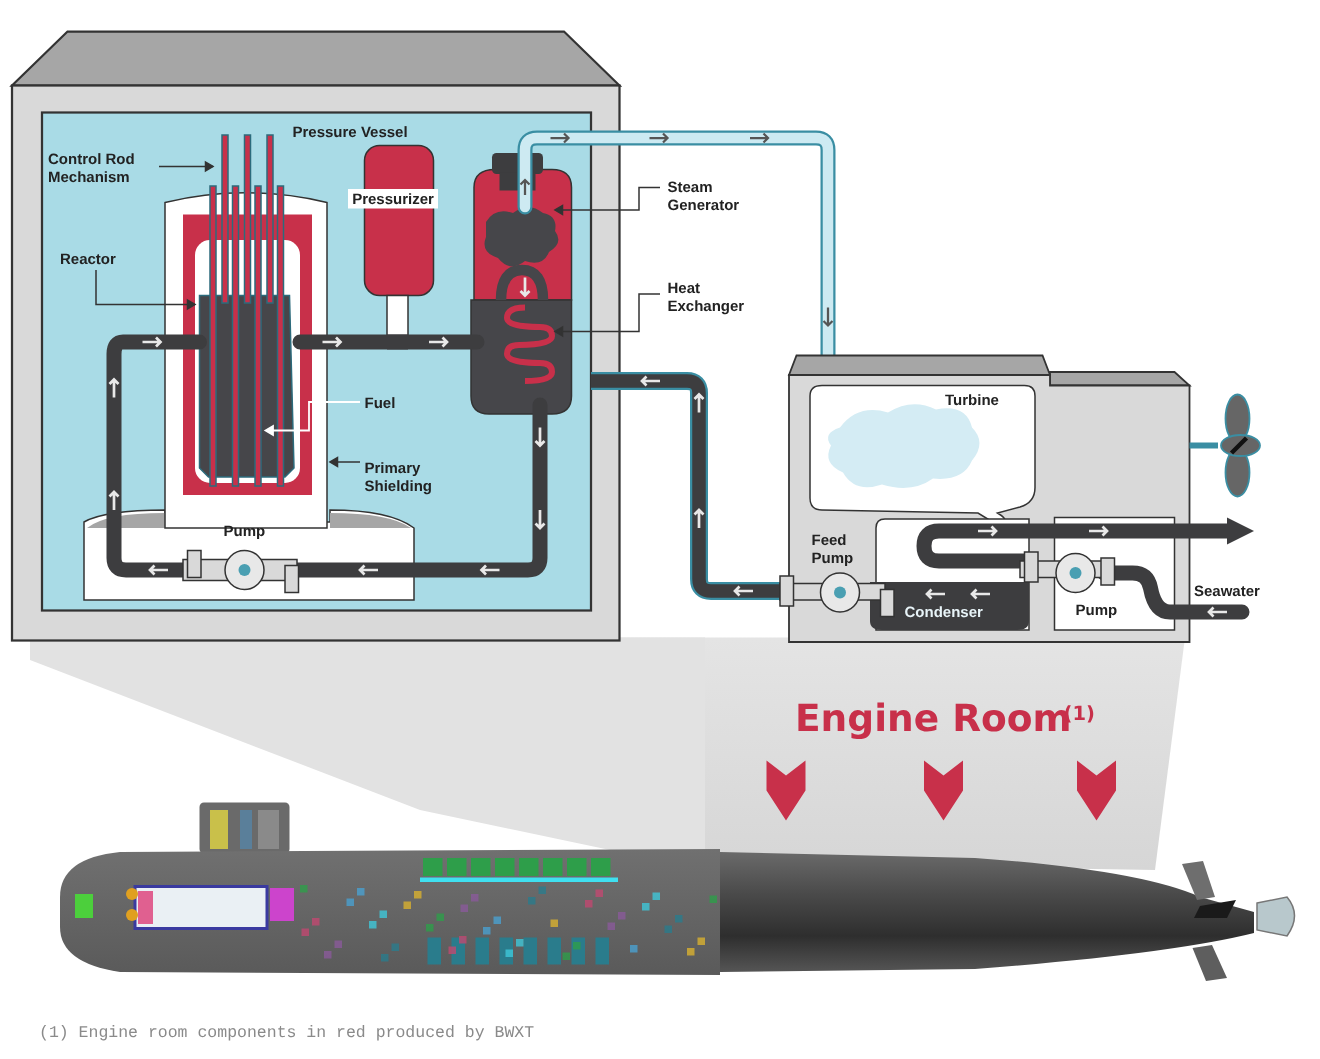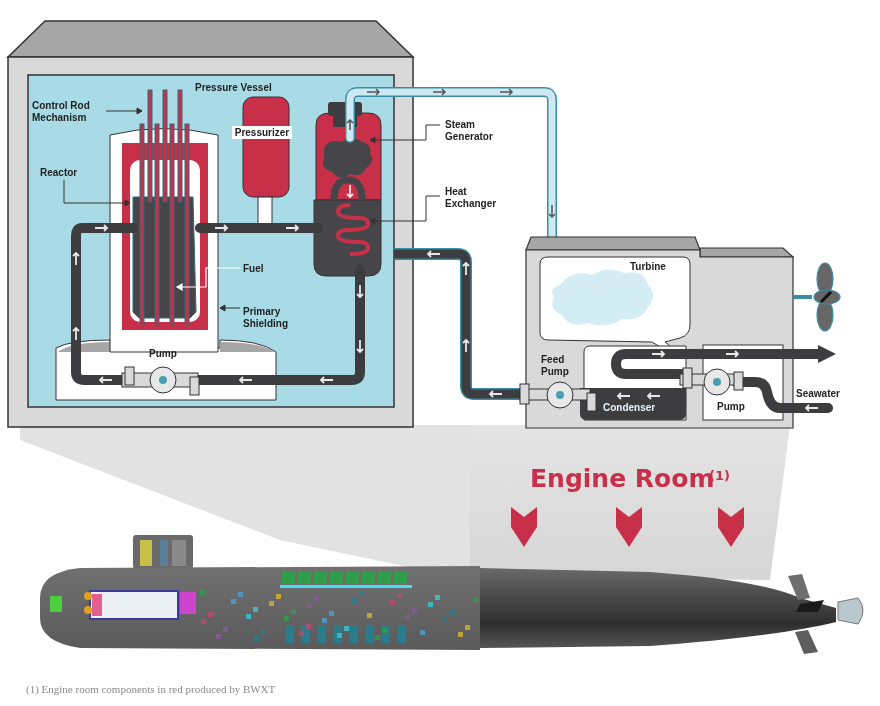--- a/index.html
+++ b/index.html
@@ -2,21 +2,21 @@
 <html><head>
   <meta charset="utf-8">
   <style>
     html, body { margin: 0; padding: 0; background: #ffffff; }
     body { width: 880px; height: 706px; position: relative; overflow: hidden; font-family: "Liberation Sans", sans-serif; }
     #stage { position: absolute; left: 0; top: 0; width: 880px; height: 706px; }
     .lbl { font-family: "Liberation Sans", sans-serif; font-weight: bold; font-size: 10px; fill: #222222; }
     .lbl-white { font-family: "Liberation Sans", sans-serif; font-weight: bold; font-size: 10px; fill: #e8f4f8; }
     .engine-title { font-family: "DejaVu Sans", sans-serif; font-size: 25px; fill: #c8304a; font-weight: bold; }
     .engine-sup { font-family: "DejaVu Sans", sans-serif; font-size: 13px; fill: #c8304a; font-weight: bold; }
-    .footnote { position: absolute; left: 26px; top: 683px; font-family: Liberation Serif, serif; font-size: 11px; color: #8a8a8a; }
+    .footnote { position: absolute; left: 26px; top: 683px; font-family: Liberation Mono, monospace; font-size: 11px; color: #8a8a8a; }
   </style>
 </head>
 <body>
 
 <svg id="stage" viewBox="0 0 880 706" xmlns="http://www.w3.org/2000/svg">
   <defs>
     <linearGradient id="funnelGrad" x1="0" y1="0" x2="0" y2="1">
       <stop offset="0" stop-color="#e4e4e4"></stop>
       <stop offset="1" stop-color="#d6d6d6"></stop>
     </linearGradient>

